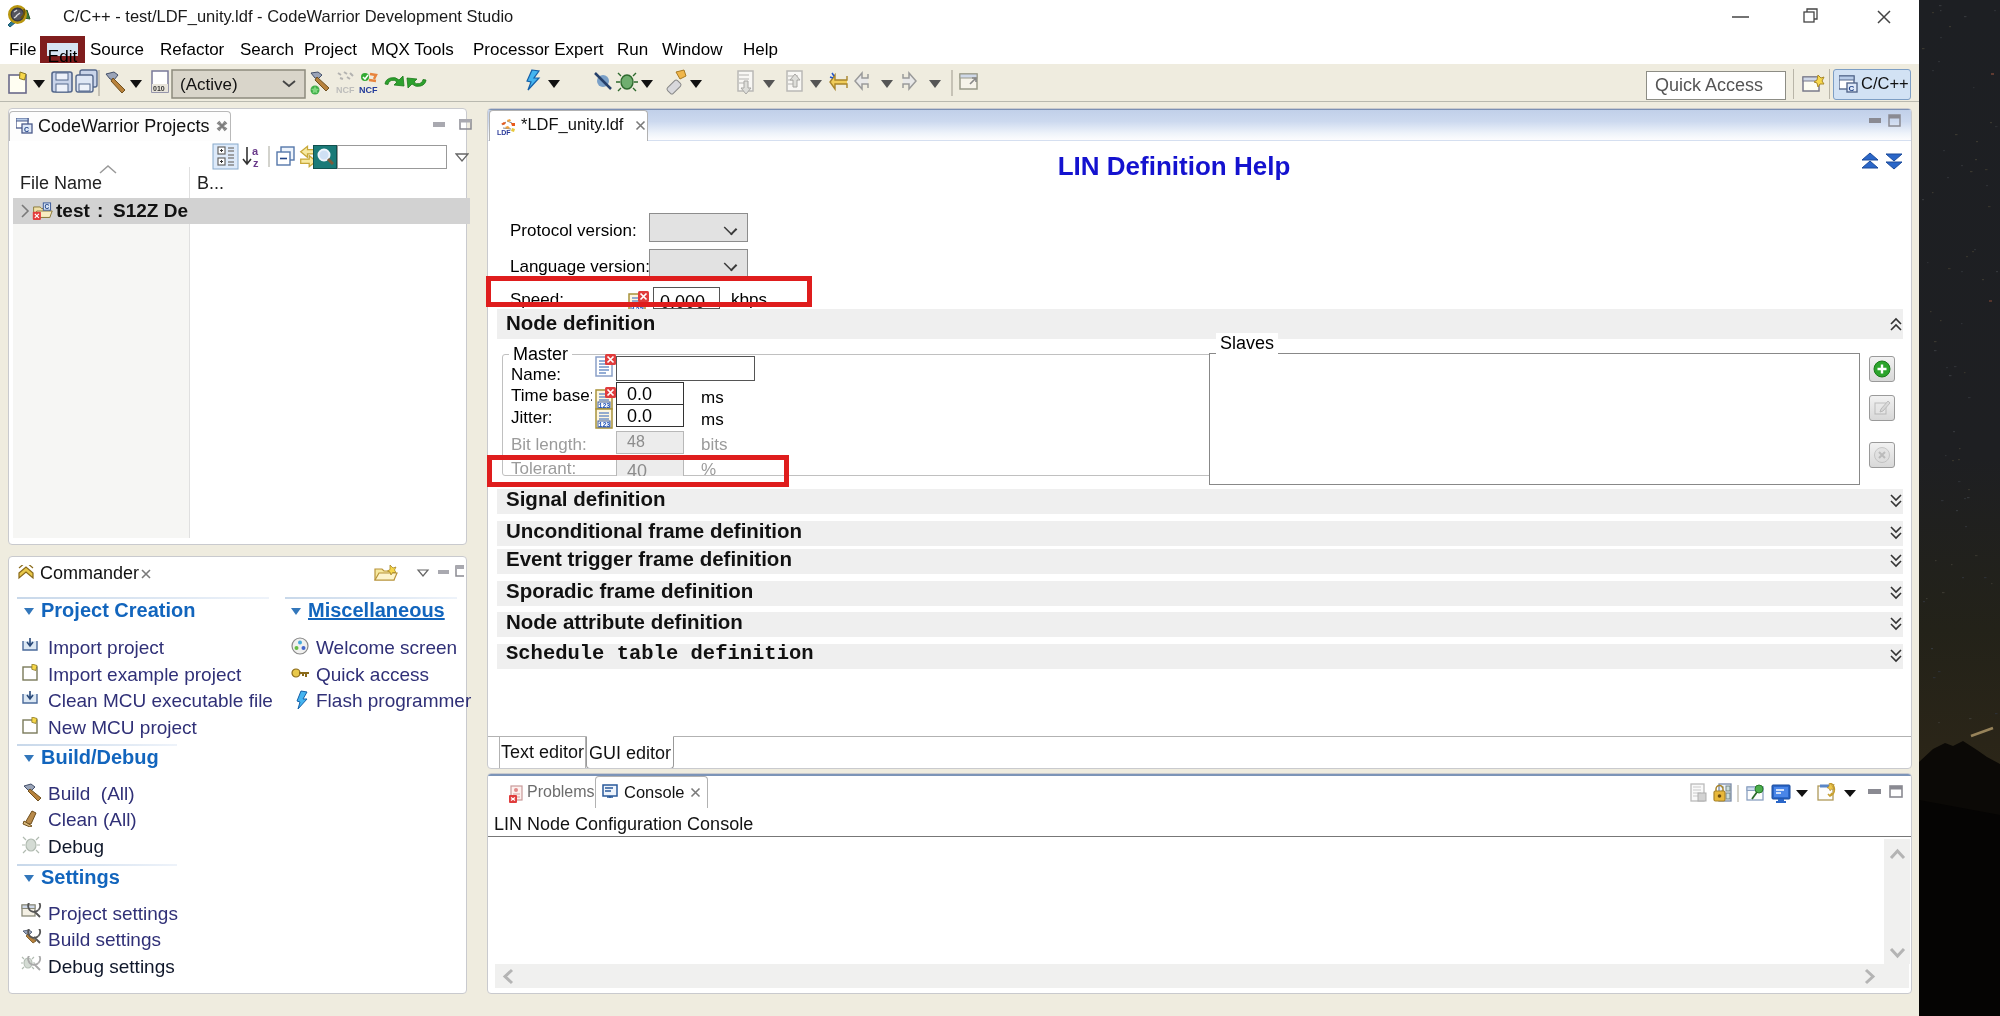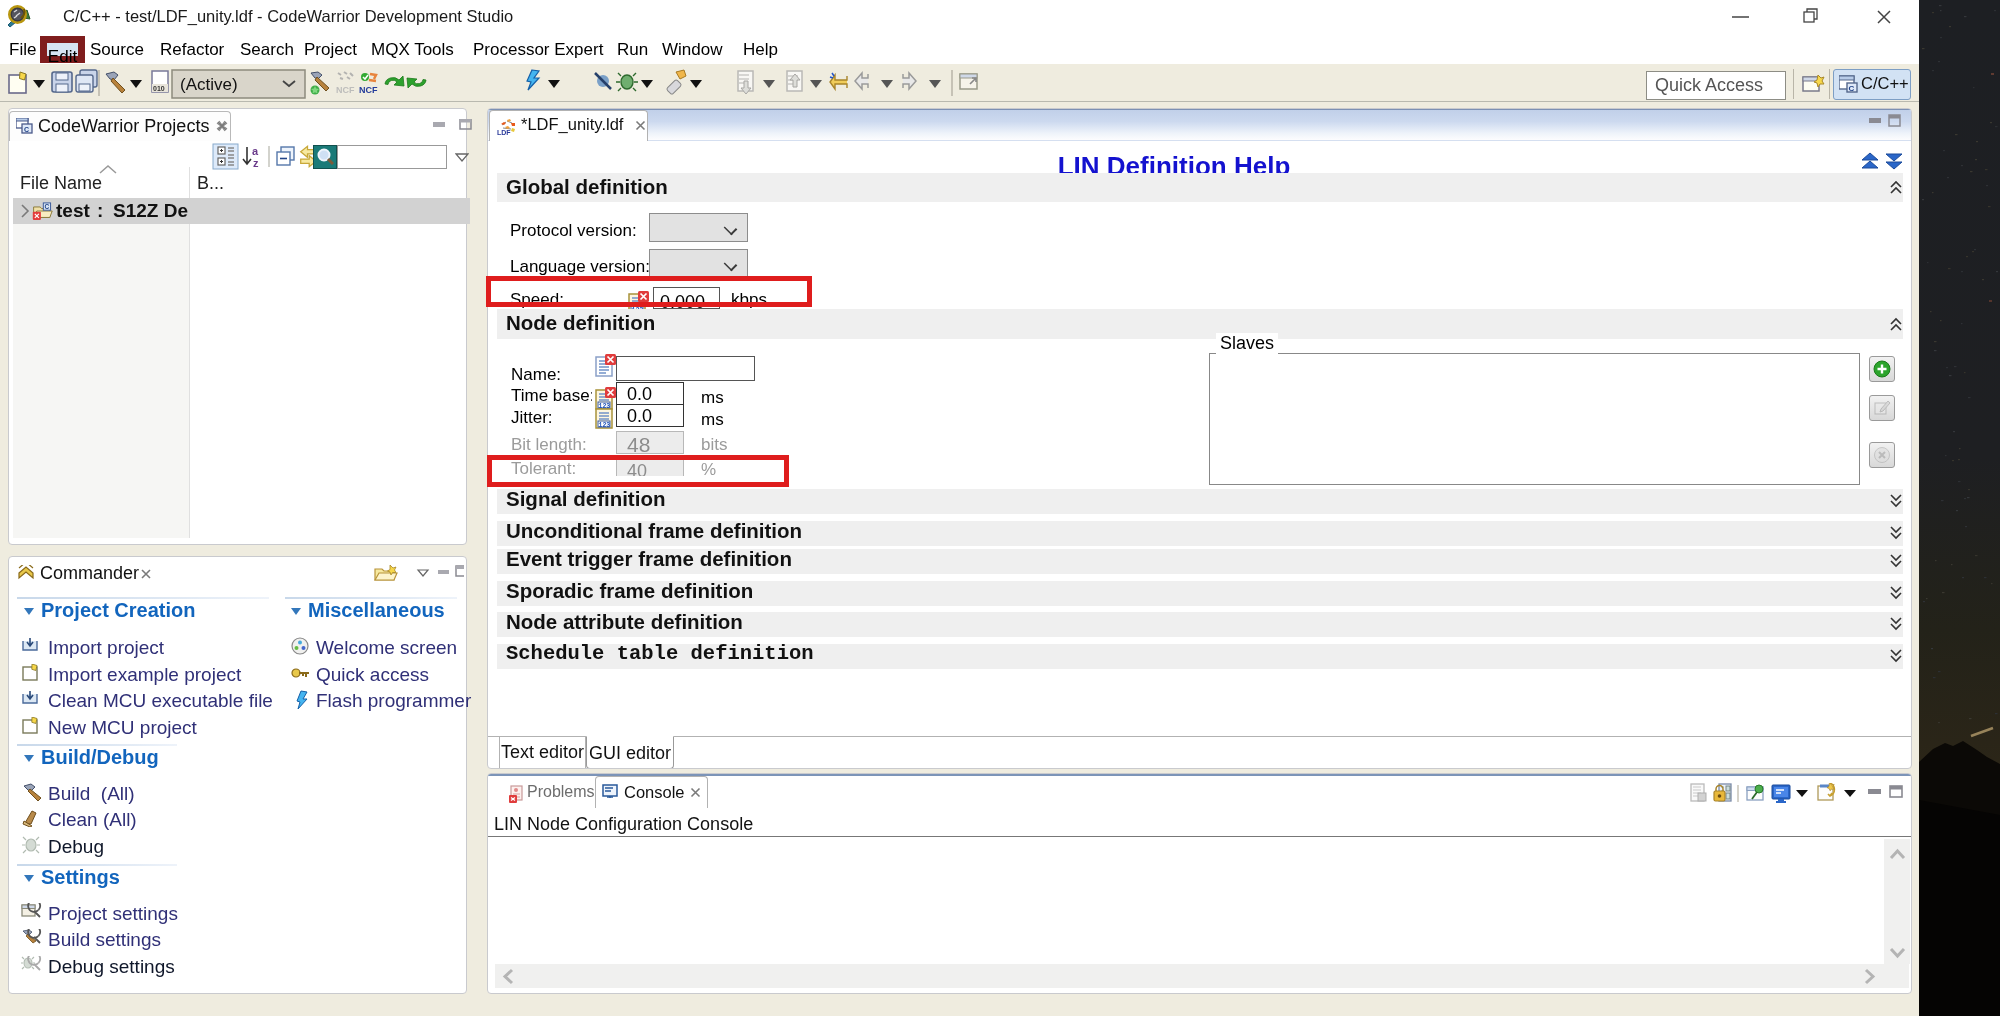--- a/index.html
+++ b/index.html
@@ -406,21 +406,21 @@
 
     <div class="abs" style="left:8px;top:40px;width:252px;height:2px;background:linear-gradient(90deg,#c8d8ea,#eef3fa);"></div>
     <svg class="abs" style="left:14px;top:49px" width="12" height="10">
         <path d="M1,2 L11,2 L6,9 Z" fill="#3377bb"></path>
       </svg>
     <div class="abs" style="left:32px;top:42px;font-size:20px;font-weight:bold;color:#1265bd;">Project Creation</div>
     <div class="abs" style="left:276px;top:40px;width:172px;height:2px;background:linear-gradient(90deg,#c8d8ea,#eef3fa);"></div>
     <svg class="abs" style="left:281px;top:49px" width="12" height="10">
         <path d="M1,2 L11,2 L6,9 Z" fill="#3377bb"></path>
       </svg>
-    <div class="abs" style="left:299px;top:42px;font-size:20px;font-weight:bold;color:#1265bd;">Miscellaneous</div>
+    <div class="abs" style="left:299px;top:42px;font-size:20px;font-weight:bold;color:#1265bd;text-decoration:underline;">Miscellaneous</div>
     <div class="link" style="left:39px;top:80px;">Import project</div>
     <div class="link" style="left:39px;top:107px;">Import example project</div>
     <div class="link" style="left:39px;top:133px;">Clean MCU executable file</div>
     <div class="link" style="left:39px;top:160px;">New MCU project</div>
     <div class="link" style="left:307px;top:80px;">Welcome screen</div>
     <div class="link" style="left:307px;top:107px;">Quick access</div>
     <div class="link" style="left:307px;top:133px;">Flash programmer</div>
     <div class="abs" style="left:8px;top:187px;width:160px;height:2px;background:linear-gradient(90deg,#c8d8ea,#eef3fa);"></div>
     <svg class="abs" style="left:14px;top:196px" width="12" height="10">
         <path d="M1,2 L11,2 L6,9 Z" fill="#3377bb"></path>
@@ -519,63 +519,60 @@
       <rect x="21" y="1" width="11" height="11" fill="none" stroke="#8a8a92" stroke-width="1.5"></rect>
       <rect x="21" y="1" width="11" height="3.5" fill="#8a8a92"></rect>
     </svg>
 
     <div class="abs" style="left:0;top:42px;width:1372px;text-align:center;font-size:26px;font-weight:bold;color:#1412cf;">LIN Definition Help</div>
     <svg class="abs" style="left:1372px;top:42px" width="44" height="20" viewBox="0 0 44 20">
       <path d="M2,9 L10,2 L18,9 Z M2,17 L10,10 L18,17 Z" fill="#2a66c8" stroke="#1a4a9a" stroke-width="1"></path>
       <path d="M26,3 L34,10 L42,3 Z M26,11 L34,18 L42,11 Z" fill="#2a66c8" stroke="#1a4a9a" stroke-width="1"></path>
     </svg>
 
-    <div class="secbar" style="top:64px;height:29px;">
-        <div class="t" style="top:2px;">Global definition</div>
-      <svg class="abs" style="left:1392px;top:7px" width="14" height="15" viewBox="0 0 14 15">
-          <path d="M2,7 L7,2 L12,7 M2,13 L7,8 L12,13" fill="none" stroke="#333" stroke-width="1.6"></path>
-        </svg>
-    </div>
     <div class="flabel" style="left:22px;top:112px;">Protocol version:</div>
     <div class="abs combo" style="left:161px;top:104px;"></div>
     <div class="flabel" style="left:22px;top:148px;">Language version:</div>
     <div class="abs combo" style="left:161px;top:140px;"></div>
     <div class="flabel" style="left:22px;top:181px;">Speed:</div>
     <svg class="abs" style="left:140px;top:182px" width="22" height="24" viewBox="0 0 22 24">
         <use href="#icnum-err"></use>
       </svg>
     <div class="abs" style="left:165px;top:178px;width:67px;height:22px;border:1px solid #555;background:#fff;font-size:18px;padding:4px 0 0 6px;overflow:hidden;">0.000</div>
     <div class="flabel" style="left:243px;top:181px;">kbps</div>
 
     <div class="secbar" style="top:200px;height:30px;">
         <div class="t" style="top:2px;">Node definition</div>
       <svg class="abs" style="left:1392px;top:8px" width="14" height="15" viewBox="0 0 14 15">
           <path d="M2,7 L7,2 L12,7 M2,13 L7,8 L12,13" fill="none" stroke="#333" stroke-width="1.6"></path>
         </svg>
     </div>
 
+    <fieldset class="abs" style="left:14px;top:235px;width:944px;height:132px;border:1px solid #c0c0c0;border-radius:3px;">
+      <legend style="margin-left:6px;padding:0 4px;font-size:18px;">Master</legend>
+    </fieldset>
     <div class="flabel" style="left:23px;top:256px;">Name:</div>
     <svg class="abs" style="left:107px;top:245px" width="22" height="24" viewBox="0 0 22 24">
         <use href="#icdoc-err"></use>
       </svg>
     <div class="abs" style="left:128px;top:247px;width:139px;height:25px;border:1px solid #555;background:#fff;"></div>
     <div class="flabel" style="left:23px;top:277px;width:81px;overflow:hidden;white-space:nowrap;">Time base:</div>
     <svg class="abs" style="left:107px;top:278px" width="22" height="24" viewBox="0 0 22 24">
         <use href="#icnum-err"></use>
       </svg>
     <div class="abs" style="left:128px;top:273px;width:68px;height:23px;border:1px solid #333;background:#fff;font-size:18px;padding:1px 0 0 10px;">0.0</div>
     <div class="flabel" style="left:213px;top:279px;">ms</div>
     <div class="flabel" style="left:23px;top:299px;">Jitter:</div>
     <svg class="abs" style="left:107px;top:297px" width="22" height="24" viewBox="0 0 22 24">
         <use href="#icnum"></use>
       </svg>
     <div class="abs" style="left:128px;top:295px;width:68px;height:23px;border:1px solid #333;background:#fff;font-size:18px;padding:1px 0 0 10px;">0.0</div>
     <div class="flabel" style="left:213px;top:301px;">ms</div>
     <div class="flabel gray" style="left:23px;top:326px;width:85px;overflow:hidden;white-space:nowrap;">Bit length:</div>
-    <div class="abs" style="left:128px;top:322px;width:68px;height:23px;border:1px solid #b8b8b8;background:#ececec;font-size:21px;padding:1px 0 0 10px;color:#8c8c8c;">48</div>
+    <div class="abs" style="left:128px;top:322px;width:68px;height:23px;border:1px solid #b8b8b8;background:#ececec;font-size:16px;padding:1px 0 0 10px;color:#8c8c8c;">48</div>
     <div class="flabel gray" style="left:213px;top:326px;">bits</div>
     <div class="flabel gray" style="left:23px;top:350px;">Tolerant:</div>
     <div class="abs" style="left:128px;top:350px;width:68px;height:17px;border:1px solid #b8b8b8;border-bottom:none;background:#ececec;font-size:18px;padding:1px 0 0 10px;color:#8c8c8c;overflow:hidden;">40</div>
     <div class="flabel gray" style="left:213px;top:351px;">%</div>
 
     <div class="abs" style="left:728px;top:224px;font-size:18px;background:#fff;padding:0 4px;z-index:2;">Slaves</div>
     <div class="abs" style="left:721px;top:244px;width:651px;height:132px;border:1px solid #888;background:#fff;"></div>
     <div class="abs sqbtn" style="left:1381px;top:247px;">
         <svg width="18" height="18" viewBox="0 0 18 18">
           <circle cx="9" cy="9" r="8" fill="#2ca42c" stroke="#1a7a1a"></circle>

